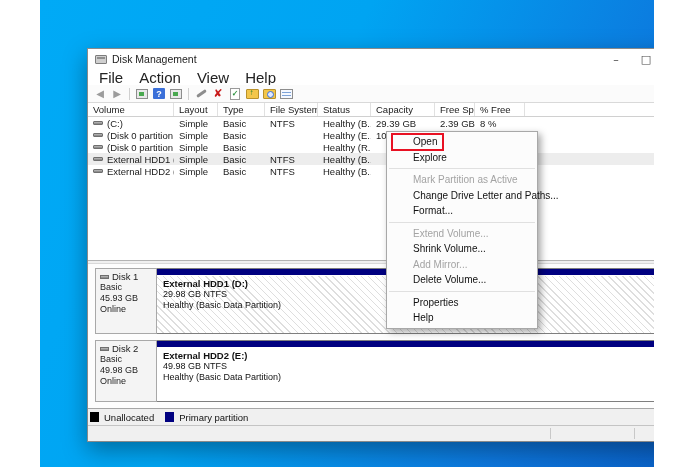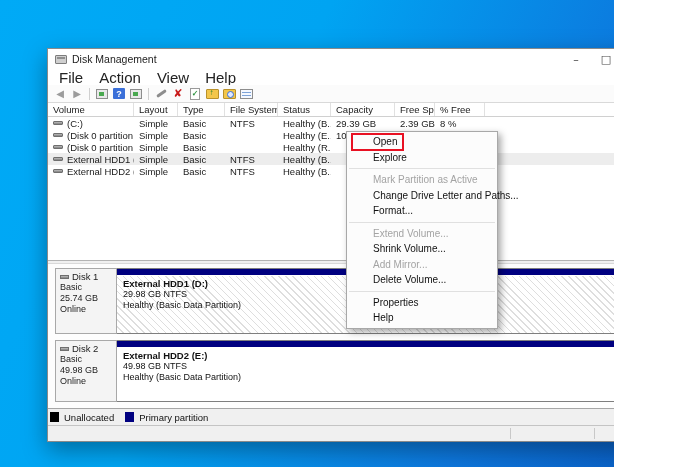--- a/index.html
+++ b/index.html
@@ -1,21 +1,21 @@
 <!DOCTYPE html>
 <html><head>
 <meta charset="utf-8">
 <style>
   * { margin:0; padding:0; box-sizing:border-box; }
   html,body { width:696px; height:467px; overflow:hidden; }
   body { font-family:"Liberation Sans", sans-serif; position:relative; }
 
   
   .desktop { position:absolute; inset:0; width:614px; height:467px;
-    background:linear-gradient(115deg,#00aaf6 0%,#00a4f2 40%,#0d77dd 80%,#0a63c9 100%); overflow:hidden; }
+    background:linear-gradient(115deg,#00aaf6 0%,#00a4f2 40%,#0d77dd 80%,#0a63c9 100%); overflow:hidden;margin-left:40px; }
   .beam { position:absolute; width:900px; height:3px; left:300px; top:60px;
     background:linear-gradient(90deg,rgba(255,255,255,0) 0%,rgba(255,255,255,.45) 50%,rgba(255,255,255,0) 100%);
     transform:rotate(37deg); transform-origin:left top; opacity:.5; }
 
   
   .window { position:absolute; left:47px; top:48px; width:605px; height:394px;
     background:#fff; border:1px solid #8a8a8a; box-shadow:0 8px 22px rgba(0,0,0,.35);
     display:flex; flex-direction:column; font-size:10px; color:#111; }
 
   .titlebar { height:20px; background:#fff; display:flex; align-items:center; padding-left:7px; flex:0 0 auto; }
@@ -250,21 +250,21 @@
 
     <div class="graph-pane">
 
       <div class="disk-group" style="top:4px; height:66px;">
         <div class="disk-head">
           <div class="disk-title">
               <span class="disk-icon"></span>
               <span>Disk 1</span>
             </div>
           <div>Basic</div>
-          <div>25.74 GB</div>
+          <div>45.93 GB</div>
           <div>Online</div>
         </div>
         <div class="part-block">
           <div class="part-bar"></div>
           <div class="part-body hatched">
             <div class="part-title">External HDD1  (D:)</div>
             <div>29.98 GB NTFS</div>
             <div>Healthy (Basic Data Partition)</div>
           </div>
         </div>

